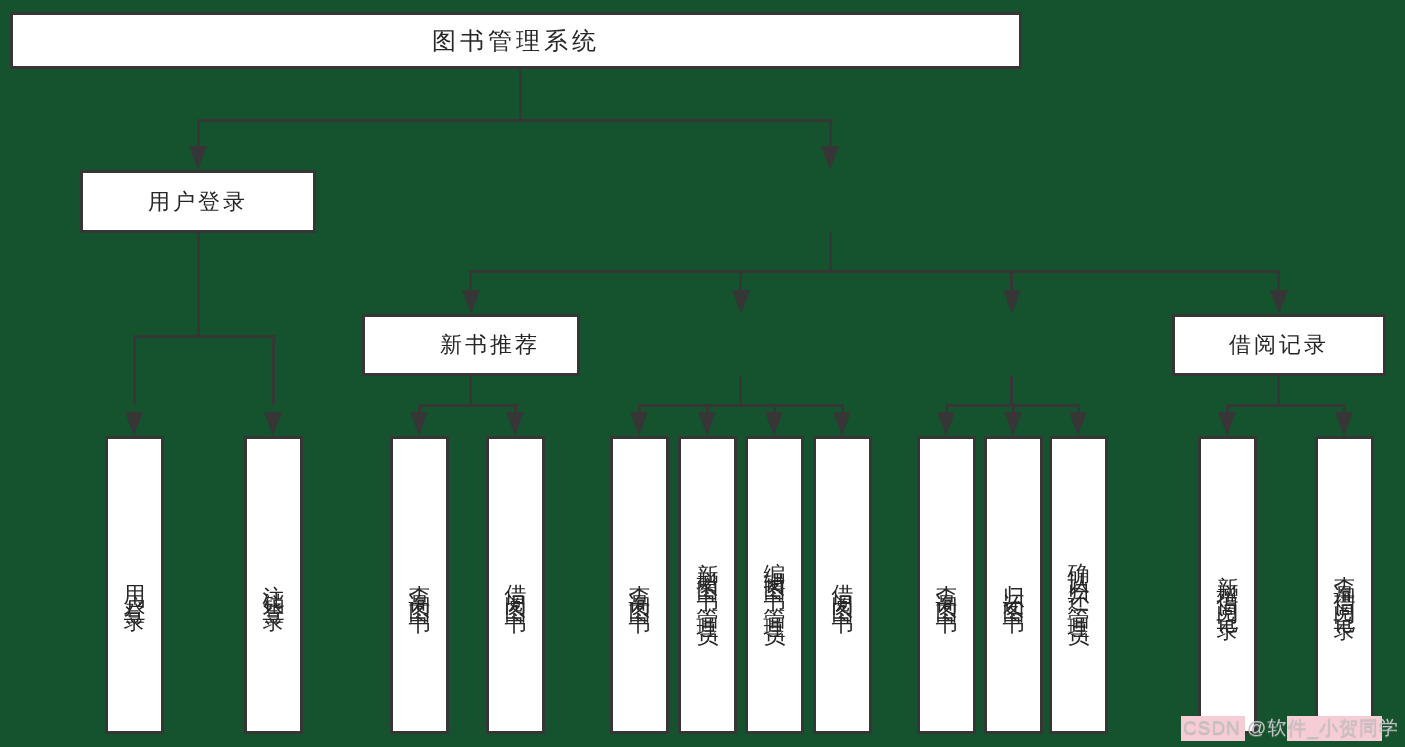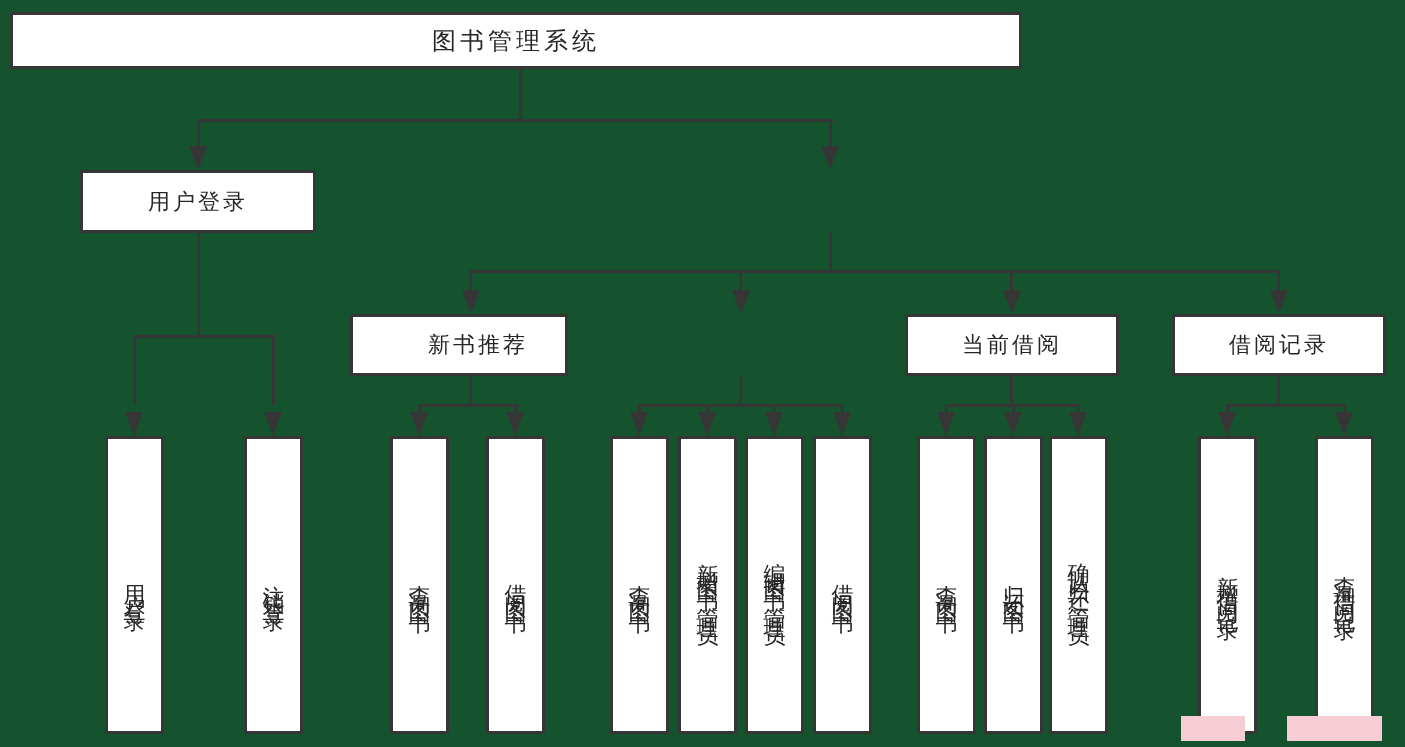--- a/index.html
+++ b/index.html
@@ -38,28 +38,25 @@
 
   <div class="box rootbox" style="left:10px;top:12px;width:1012px;height:57px;">
     <span>图书管理系统</span>
   </div>
 
   <div class="box hbox" style="left:80px;top:170px;width:236px;height:63px;">
     <span>用户登录</span>
   </div>
 
 
-  <div class="box hbox" style="left:350px;top:314px;width:218px;height:62px;padding-left:38px;">
+  <div class="box hbox" style="left:362px;top:314px;width:218px;height:62px;padding-left:38px;">
     <span>新书推荐</span>
   </div>
 
 
-  <div class="box hbox" style="left:905px;top:314px;width:214px;height:62px;">
-    <span>当前借阅</span>
-  </div>
 
   <div class="box hbox" style="left:1172px;top:314px;width:214px;height:62px;">
     <span>借阅记录</span>
   </div>
 
   <div class="box vbox" style="left:105px;top:436px;width:59px;height:298px;">
     <span class="vtext">用户登录</span>
   </div>
 
   <div class="box vbox" style="left:244px;top:436px;width:59px;height:298px;">
@@ -167,14 +164,15 @@
   <div class="arrow" style="left:765px;top:412px;"></div>
   <div class="arrow" style="left:833px;top:412px;"></div>
   <div class="arrow" style="left:937px;top:412px;"></div>
   <div class="arrow" style="left:1004px;top:412px;"></div>
   <div class="arrow" style="left:1069px;top:412px;"></div>
   <div class="arrow" style="left:1218px;top:412px;"></div>
   <div class="arrow" style="left:1335px;top:412px;"></div>
 
   <div class="wm-bg" style="left:1181px;top:716px;width:64px;height:25px;"></div>
   <div class="wm-bg" style="left:1287px;top:716px;width:95px;height:25px;"></div>
+  <div class="watermark">CSDN @软件_小贺同学</div>
 
 </div>
 
 </body></html>

